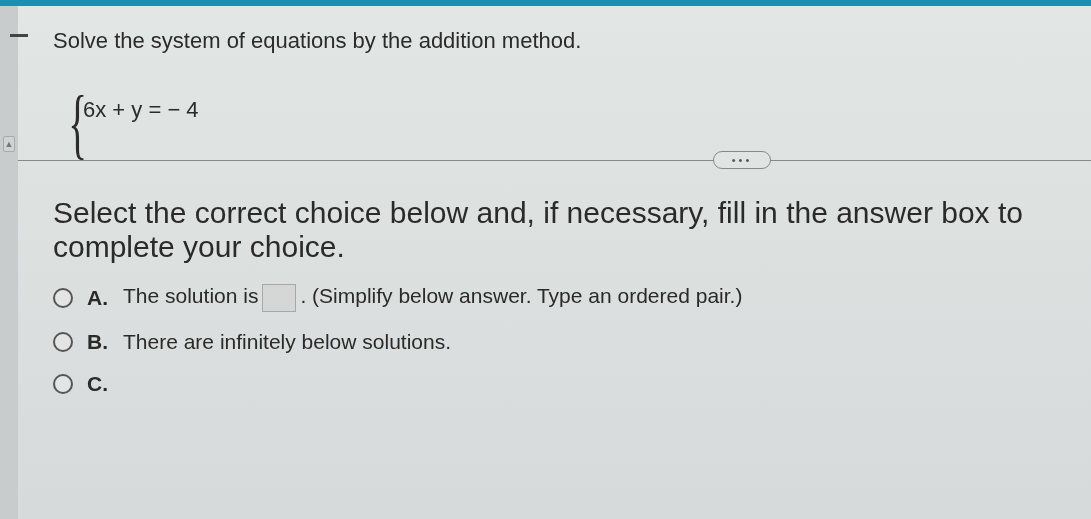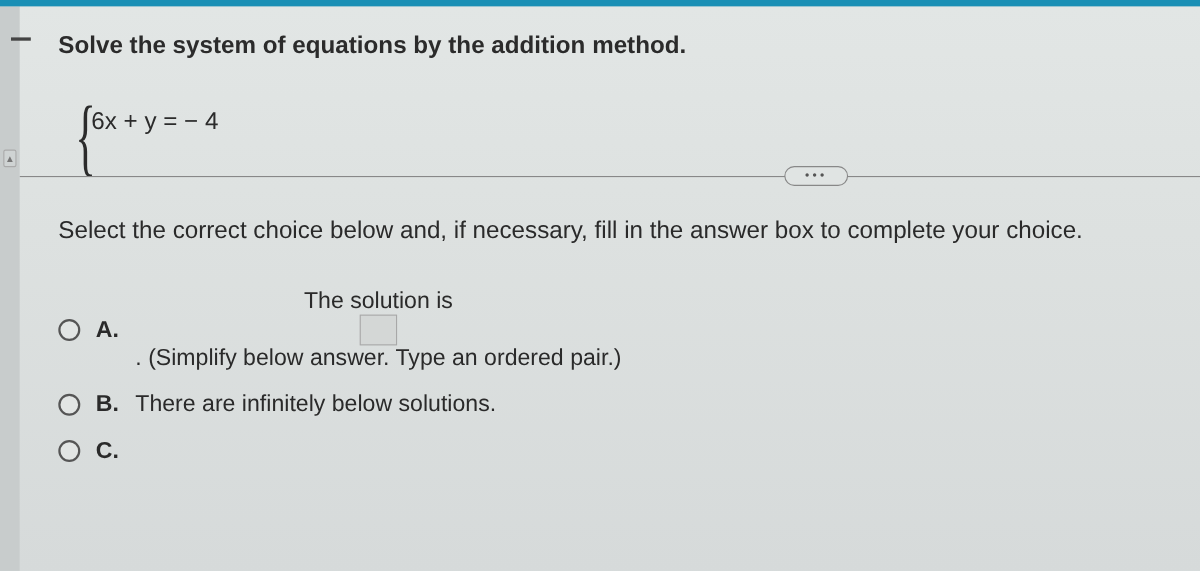--- a/index.html
+++ b/index.html
@@ -58,21 +58,21 @@
       left: -8px;
       top: 28px;
       width: 18px;
       height: 3px;
       background: #444;
     }
     .prompt {
       font-size: 22px;
       color: #2b2b2b;
       margin-bottom: 36px;
-      font-weight: 700;
+      font-weight: 400;
     }
     .system {
       position: relative;
       padding-left: 30px;
       margin-bottom: 18px;
     }
     .brace {
       position: absolute;
       left: 6px;
       top: -5px;
@@ -115,23 +115,23 @@
       background: #e0e4e3;
       display: flex;
       align-items: center;
       justify-content: center;
       letter-spacing: 3px;
       font-size: 11px;
       color: #555;
       cursor: pointer;
     }
     .instruction {
-      font-size: 22px;
+      font-size: 30px;
       color: #2a2a2a;
-      margin-bottom: 40px;
+      margin-bottom: 20px;
     }
     .choice {
       display: flex;
       align-items: center;
       margin-bottom: 18px;
       font-size: 21px;
       color: #2a2a2a;
     }
     .radio {
       width: 20px;
@@ -143,23 +143,22 @@
       cursor: pointer;
       background: #e2e5e4;
     }
     .letter {
       font-weight: bold;
       margin-right: 12px;
       min-width: 24px;
     }
     .choice-text {
       display: flex;
-      align-items: center;
+      align-items: flex-start;
       flex-wrap: wrap;
-      flex-direction: column;
     }
     .answer-box {
       display: inline-block;
       width: 34px;
       height: 28px;
       background: #d4d7d6;
       border: 1px solid #a8a8a8;
       margin: 0 4px;
       vertical-align: middle;
       cursor: text;

